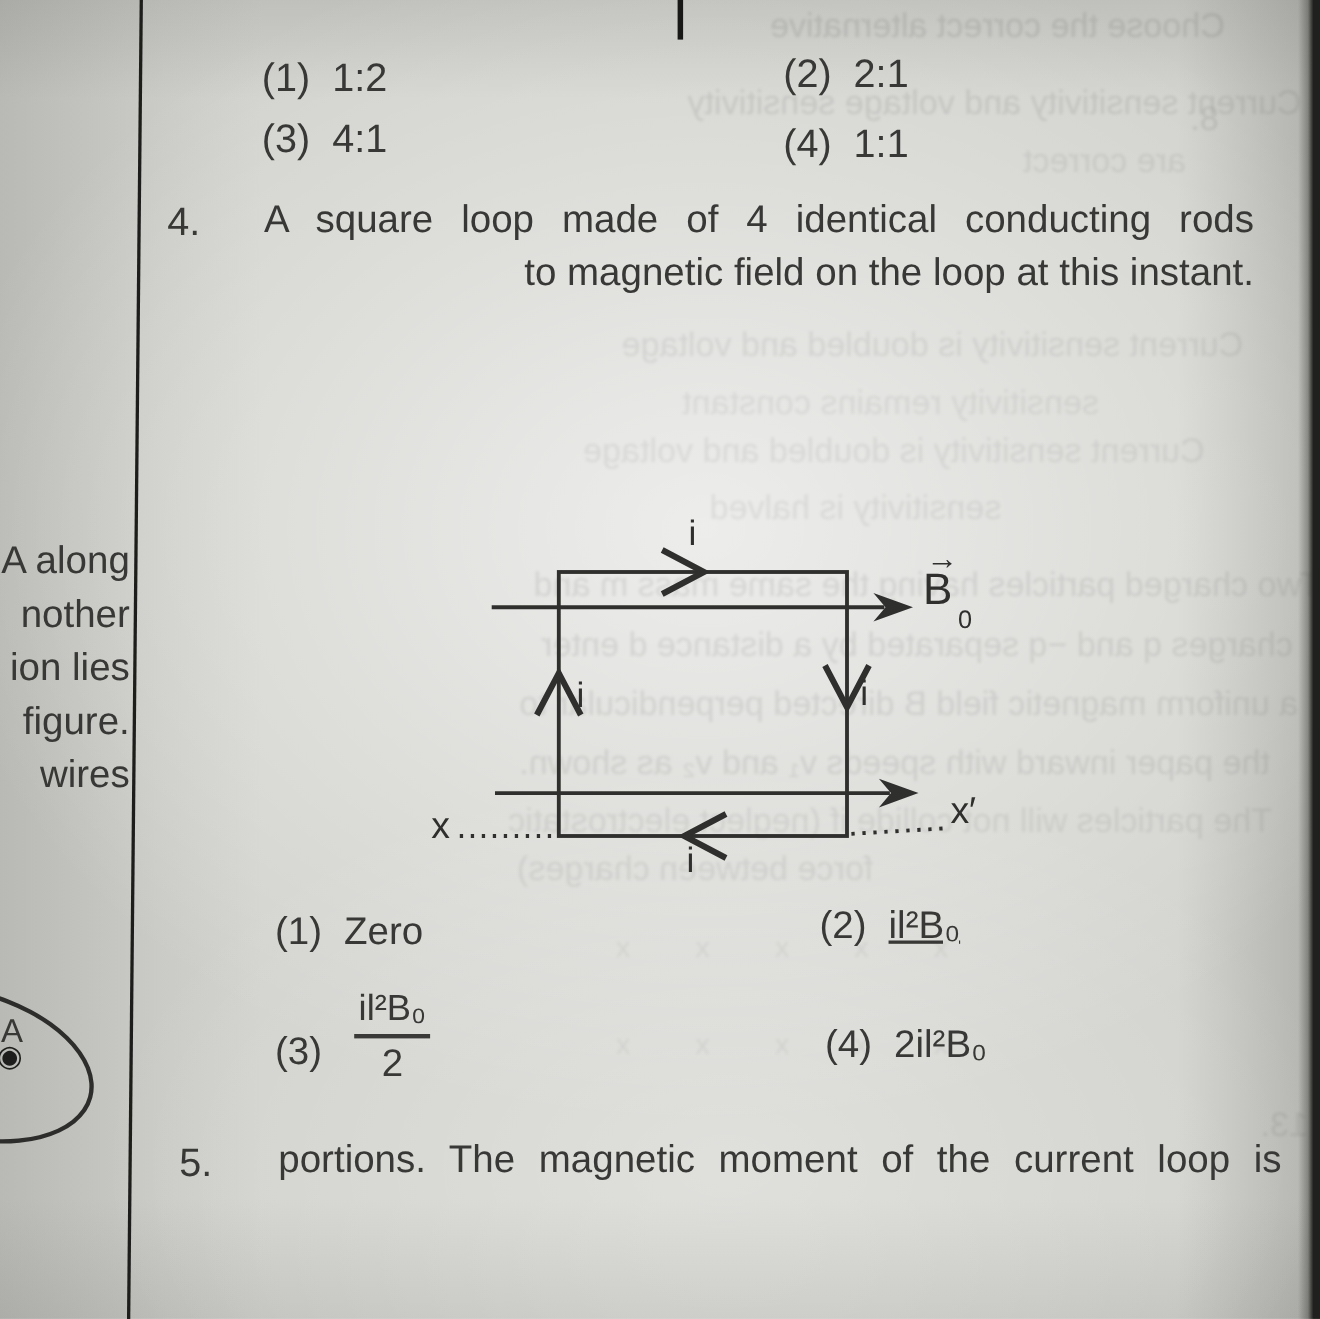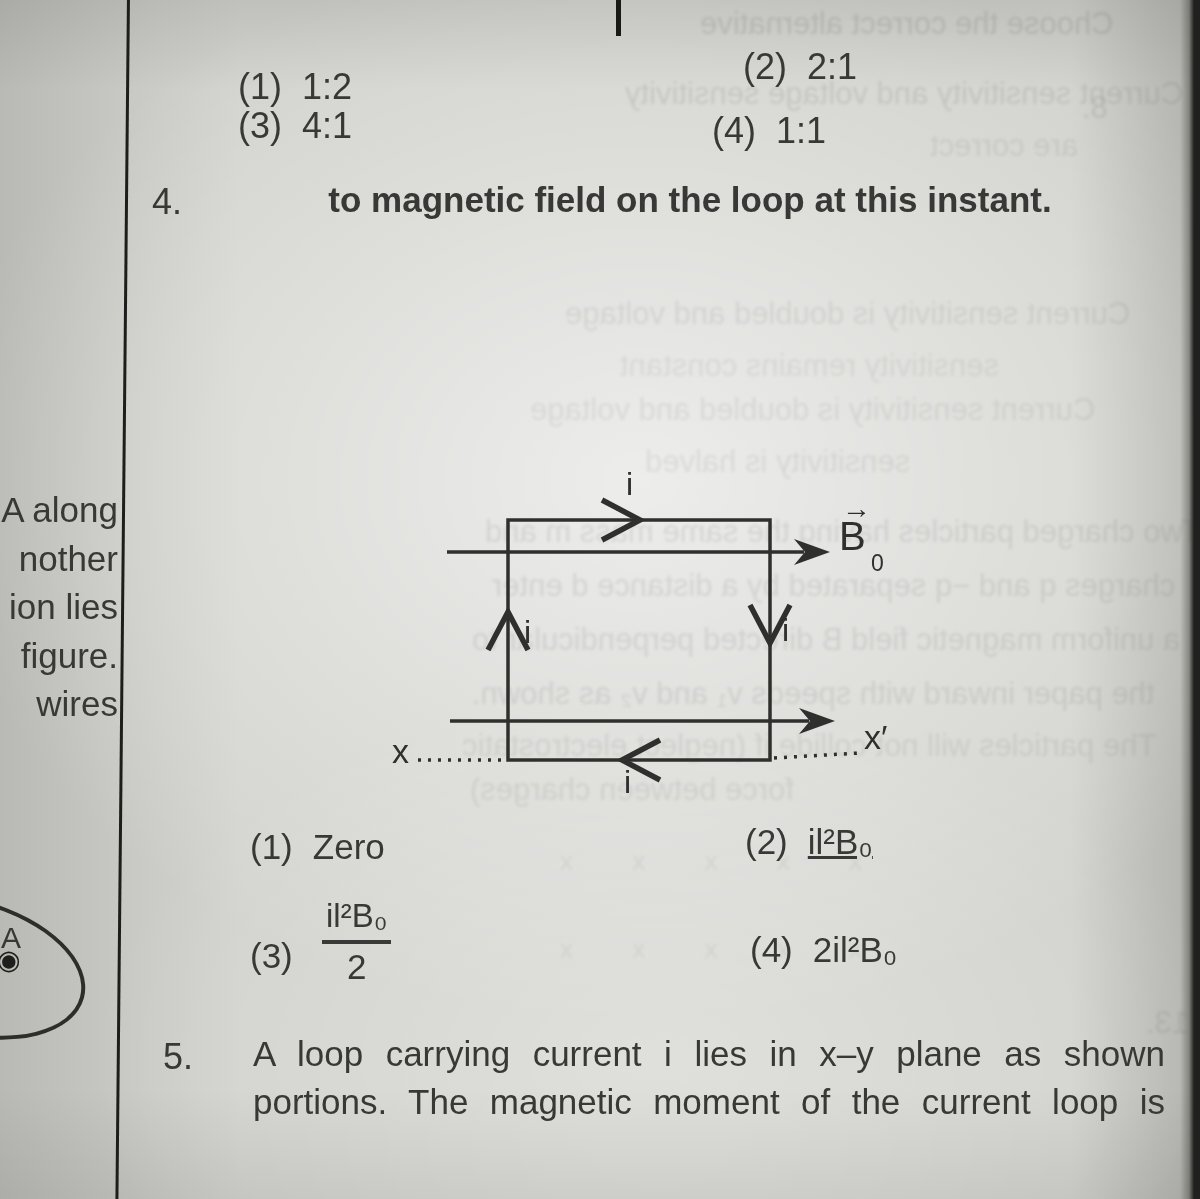--- a/index.html
+++ b/index.html
@@ -41,21 +41,21 @@
   }
   .oval-a{position:absolute;left:1px;top:921px;font-size:30px;}
   .oval-dot{position:absolute;left:-3px;top:944px;font-size:27px;color:#1e1e1c;}
   
   .opt{position:absolute;font-size:36px;white-space:nowrap;}
   .opt .lbl{display:inline-block;margin-right:20px;}
   
   .qnum{position:absolute;font-size:36px;}
   .qbody{position:absolute;font-size:35px;line-height:47.6px;}
   .jline{text-align:justify;text-align-last:justify;}
-  .lline{text-align:center;font-weight:bold;}
+  .lline{text-align:right;}
   
   .figure{position:absolute;left:390px;top:470px;width:510px;height:345px;}
   .figure svg{position:absolute;left:0;top:0;}
   .flabel{position:absolute;font-size:32px;color:#2f2f2d;white-space:nowrap;}
   .fB{font-size:40px;}
   .fBsub{font-size:23px;}
   .fvec{font-size:29px;letter-spacing:-2px;}
   .faxis{font-size:34px;}
   
   .frac{position:absolute;left:322px;top:897px;text-align:center;}
@@ -99,37 +99,38 @@
       <div>ion lies</div>
       <div>figure.</div>
       <div>wires</div>
     </div>
     <div class="oval"></div>
     <span class="txt oval-a">A</span>
     <span class="txt oval-dot">◉</span>
   </aside>
 
   <div>
-    <div class="opt" style="left:238px;top:50px;margin-top:16px;">
+    <div class="opt" style="left:238px;top:50px;">
       <span class="lbl">(1)</span><span>1:2</span>
     </div>
-    <div class="opt" style="left:712px;top:46px;margin-left:31px;">
+    <div class="opt" style="left:712px;top:46px;">
       <span class="lbl">(2)</span><span>2:1</span>
     </div>
     <div class="opt" style="left:238px;top:105px;">
       <span class="lbl">(3)</span><span>4:1</span>
     </div>
     <div class="opt" style="left:712px;top:110px;">
       <span class="lbl">(4)</span><span>1:1</span>
     </div>
   </div>
 
   <section>
     <span class="qnum" style="left:152px;top:181px;position:absolute;">4.</span>
     <div class="qbody" style="left:240px;top:176px;width:900px;">
+      <div class="jline">A square loop made of 4 identical conducting rods</div>
       <div class="lline">to magnetic field on the loop at this instant.</div>
     </div>
 
     <div class="figure">
       <svg width="510" height="345" viewBox="0 0 510 345">
         <rect x="118" y="50" width="262" height="240" fill="none" stroke="#2f2f2d" stroke-width="3.5"></rect>
 
         <line x1="57" y1="82" x2="414" y2="82" stroke="#2f2f2d" stroke-width="3.5"></line>
         <path d="M440,82 L404,69 L415,82 L404,95 Z" fill="#2f2f2d"></path>
 
@@ -170,18 +171,17 @@
       </div>
       <div class="opt" style="left:750px;top:930px;font-size:35px;">
         <span class="lbl">(4)</span><span>2il²B₀</span>
       </div>
     </div>
   </section>
 
   <section>
     <span class="qnum" style="left:163px;top:1036px;position:absolute;">5.</span>
     <div class="qbody" style="left:253px;top:1030px;width:912px;">
-      <div class="jline">A loop carrying current i lies in x–y plane as shown</div>
       <div class="jline">portions. The magnetic moment of the current loop is</div>
     </div>
   </section>
 
 </div>
 
 </body></html>

